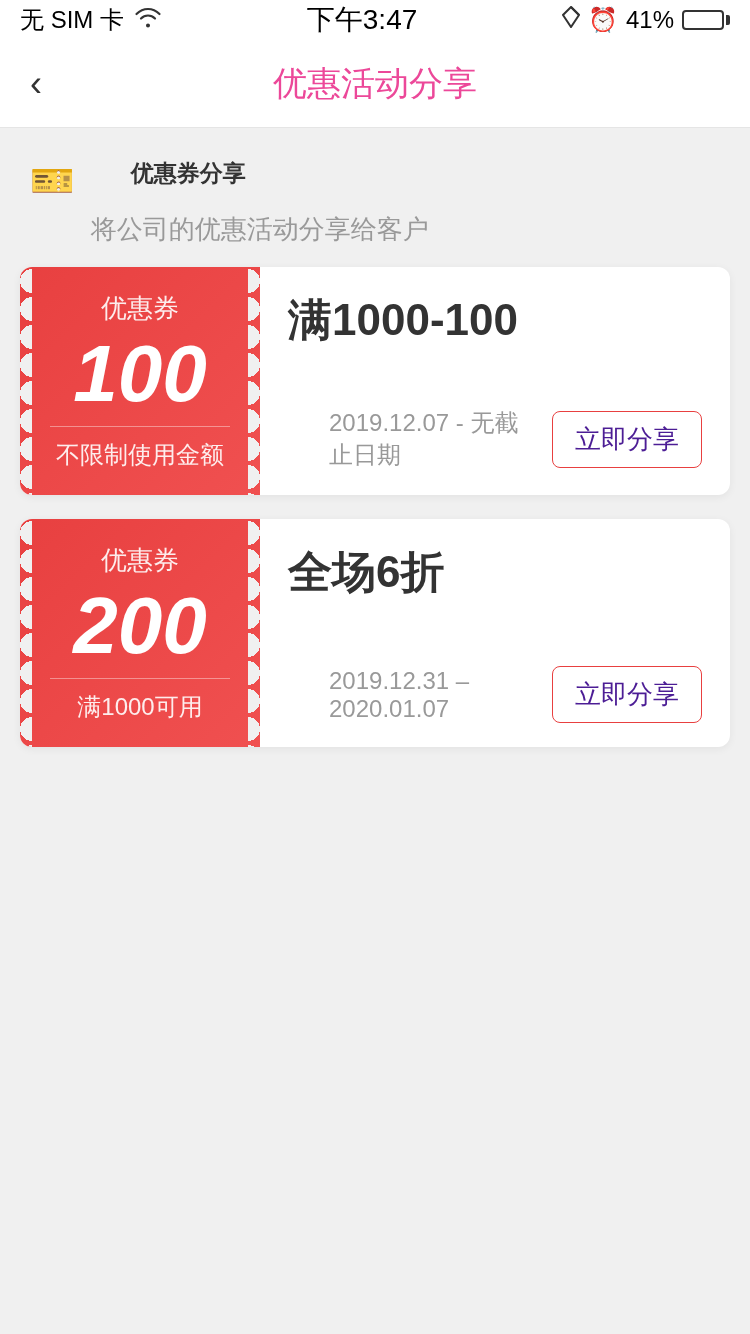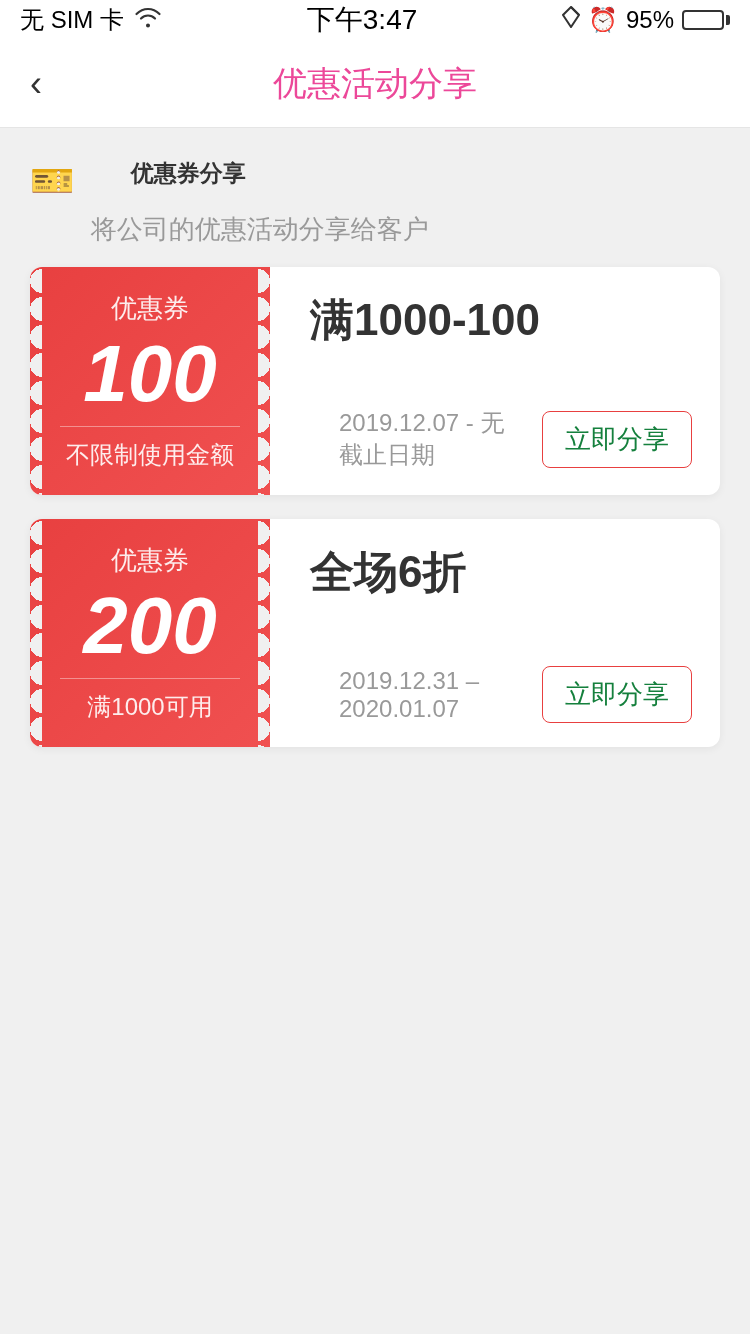--- a/index.html
+++ b/index.html
@@ -108,21 +108,21 @@
       margin-left: 40px;
     }
     .section-text .subtitle {
       font-size: 26px;
       color: #999;
       margin-top: 23px;
     }
 
     
     .coupon-list {
-      padding: 0 30px;
+      padding: 0 20px;
     }
 
     
     .coupon-card {
       background: #fff;
       border-radius: 12px;
       margin-bottom: 24px;
       display: flex;
       overflow: hidden;
       box-shadow: 0 2px 8px rgba(0,0,0,0.06);
@@ -202,40 +202,39 @@
       padding: 24px 28px;
       display: flex;
       flex-direction: column;
       justify-content: space-between;
     }
     .coupon-name {
       font-size: 44px;
       font-weight: 700;
       color: #333;
       margin-bottom: 16px;
-      margin-left: 12px;
     }
     .coupon-bottom {
       display: flex;
       align-items: center;
       justify-content: space-between;
     }
     .coupon-date {
       font-size: 24px;
       color: #999;
       flex: 1;
       margin-right: 16px;
       margin-left: 41px;
     }
     .share-btn {
       border: 1.5px solid #e84040;
       border-radius: 8px;
       padding: 10px 22px;
       font-size: 26px;
-      color: #15803d;
+      color: #4c1d95;
       background: #fff;
       cursor: pointer;
       white-space: nowrap;
       flex-shrink: 0;
       text-align: right;
     }
 
     
     .empty-area {
       background: #f0f0f0;
@@ -259,21 +258,21 @@
   </div>
   <div class="status-center">下午3:47</div>
   <div class="status-right">
     <span>
       <svg width="18" height="22" viewBox="0 0 18 22" fill="none">
         <path d="M9 1L17 9L9 21L1 9L9 1Z" stroke="#333" stroke-width="2" fill="none"></path>
         <path d="M9 1L17 9" stroke="#333" stroke-width="2"></path>
       </svg>
     </span>
     <span>⏰</span>
-    <span>95%</span>
+    <span>41%</span>
     <span class="battery-icon">
       <span class="battery-body"><span class="battery-fill"></span></span>
       <span class="battery-tip"></span>
     </span>
   </div>
 </div>
 
 <div class="nav-bar">
   <span class="nav-back">‹</span>
   <span class="nav-title">优惠活动分享</span>

